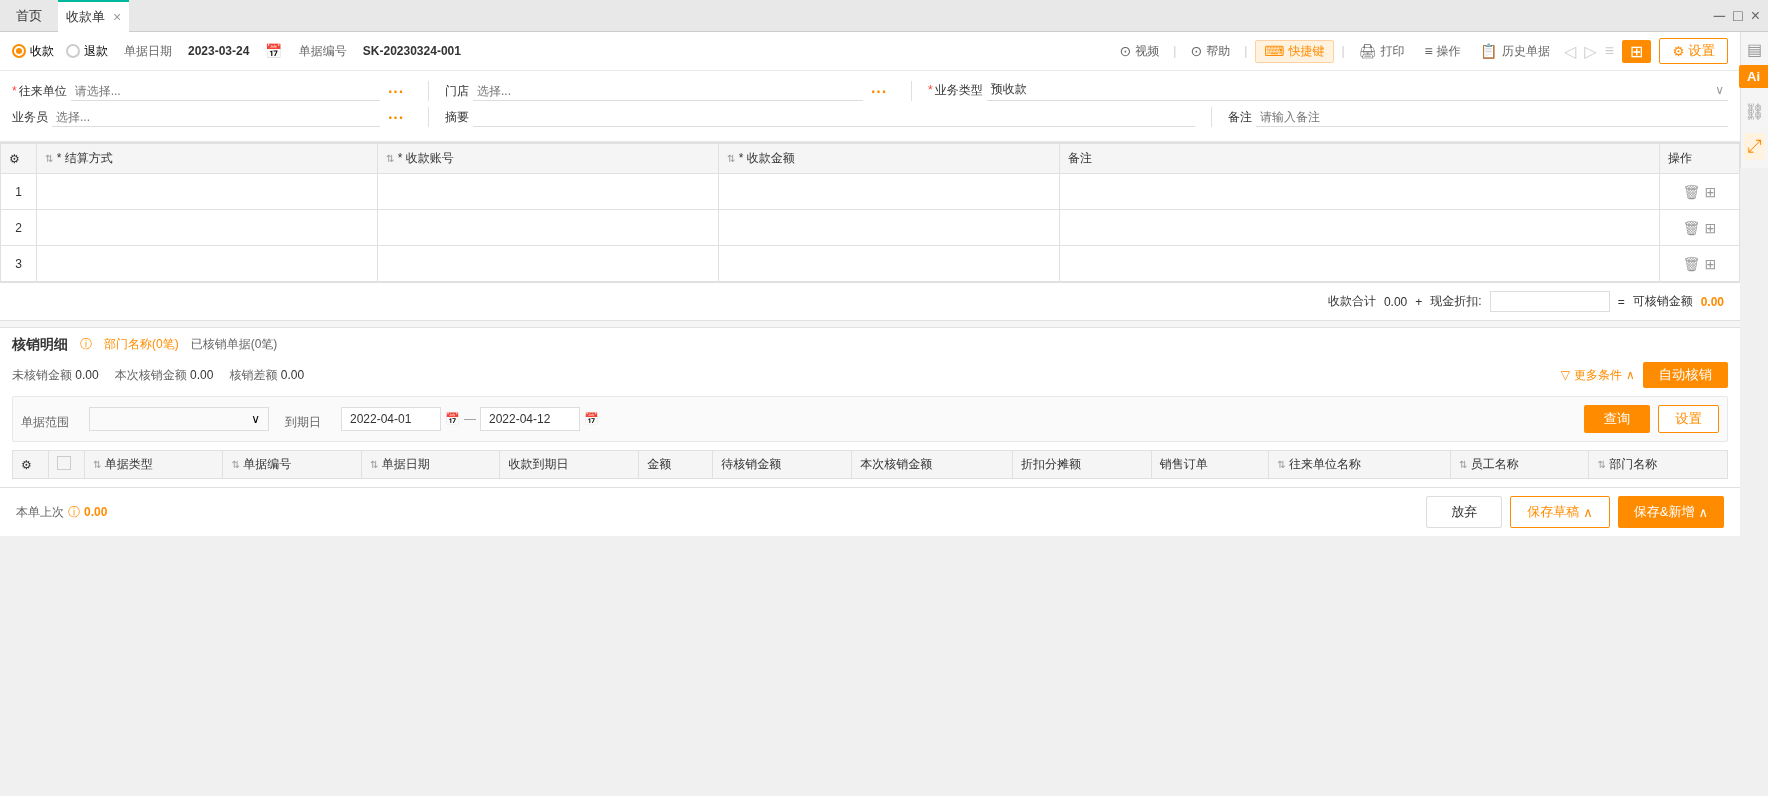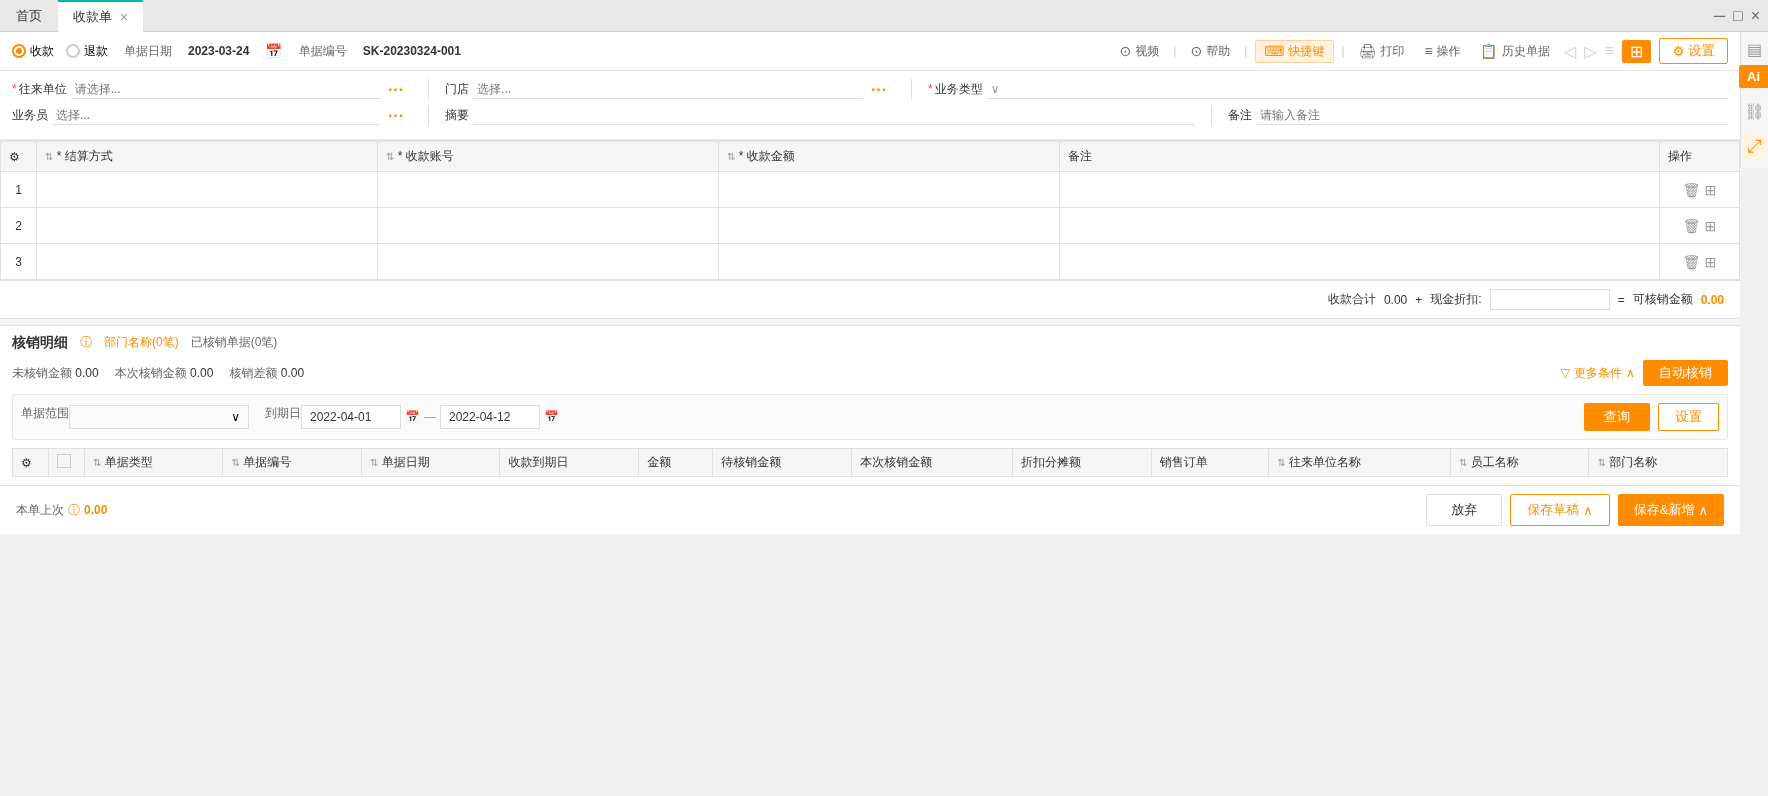--- a/index.html
+++ b/index.html
@@ -1,21 +1,21 @@
 <!DOCTYPE html>
 <html><head>
   <meta charset="utf-8">
   <style>
     * { margin: 0; padding: 0; box-sizing: border-box; }
     body { font-family: 'Microsoft YaHei', Arial, sans-serif; font-size: 12px; background: #f0f0f0; width: 1768px; min-height: 796px; overflow: hidden; }
 
     
     .tab-bar { display: flex; align-items: center; background: #e8e8e8; height: 32px; border-bottom: 1px solid #ccc; }
     .tab-home { padding: 0 16px; height: 32px; display: flex; align-items: center; color: #333; cursor: pointer; font-size: 13px; }
-    .tab-active { background: #fff; height: 32px; display: flex; align-items: center; padding: 0 15px; color: #333; font-size: 13px; border-top: 2px solid #00b8a0; position: relative; }
+    .tab-active { background: #fff; height: 32px; display: flex; align-items: center; padding: 0 8px; color: #333; font-size: 13px; border-top: 2px solid #00b8a0; position: relative; }
     .tab-close { margin-left: 8px; color: #999; cursor: pointer; font-size: 14px; }
     .tab-bar-right { margin-left: auto; display: flex; align-items: center; padding-right: 8px; gap: 8px; color: #666; font-size: 16px; }
     .tab-bar-right span { cursor: pointer; }
 
     
     .top-toolbar { display: flex; align-items: center; padding: 6px 12px; background: #fff; border-bottom: 1px solid #e8e8e8; gap: 16px; }
     .radio-group { display: flex; gap: 12px; align-items: center; }
     .radio-item { display: flex; align-items: center; gap: 4px; cursor: pointer; }
     .radio-dot { width: 14px; height: 14px; border-radius: 50%; border: 2px solid #ccc; display: flex; align-items: center; justify-content: center; }
     .radio-dot.active { border-color: #ff8c00; }
@@ -69,21 +69,21 @@
     .verify-title { font-size: 14px; font-weight: bold; color: #333; }
     .verify-info-icon { color: #ff8c00; cursor: pointer; }
     .verify-tab { color: #ff8c00; cursor: pointer; font-size: 12px; }
     .verify-tab.inactive { color: #666; }
     .verify-stats { display: flex; align-items: center; gap: 16px; margin-bottom: 8px; }
     .verify-stat { color: #666; }
     .verify-stat-val { color: #333; }
     .filter-btn { display: flex; align-items: center; gap: 4px; color: #ff8c00; cursor: pointer; font-size: 12px; }
     .auto-verify-btn { background: #ff8c00; color: #fff; border: none; padding: 4px 16px; border-radius: 2px; cursor: pointer; }
     .query-form-row { display: flex; align-items: center; gap: 16px; padding: 8px; background: #fafafa; border: 1px solid #e8e8e8; border-radius: 2px; margin-bottom: 8px; }
-    .query-field { display: flex; align-items: flex-start; gap: 0; }
+    .query-field { display: flex; align-items: flex-end; gap: 20px; }
     .query-label { color: #666; white-space: nowrap; }
     .query-input { border: 1px solid #ddd; padding: 4px 8px; color: #333; font-size: 12px; min-width: 100px; }
     .query-select { display: flex; align-items: center; gap: 4px; border: 1px solid #ddd; padding: 4px 8px; min-width: 120px; cursor: pointer; }
     .query-date-range { display: flex; align-items: center; gap: 4px; }
     .date-sep { color: #999; }
     .query-btn { background: #ff8c00; color: #fff; border: none; padding: 5px 20px; border-radius: 2px; cursor: pointer; }
     .settings-small-btn { background: #fff; color: #ff8c00; border: 1px solid #ff8c00; padding: 4px 16px; border-radius: 2px; cursor: pointer; }
 
     
     .bottom-table { width: 100%; border-collapse: collapse; }
@@ -197,20 +197,21 @@
         <div class="form-divider"></div>
         <div class="form-field" style="flex:2; max-width:450px">
           <span class="form-label">门店</span>
           <input class="form-input" type="text" placeholder="选择..." style="color: rgb(153, 153, 153);">
           <span class="form-dots">···</span>
         </div>
         <div class="form-divider"></div>
         <div class="form-field" style="flex:2">
           <span class="form-label required">业务类型</span>
           <div class="form-select" style="flex:1;">
+            <span class="form-select-val">预收款</span>
             <span class="form-select-arrow">∨</span>
           </div>
         </div>
       </div>
       <div class="form-row">
         <div class="form-field" style="flex:2; max-width:400px">
           <span class="form-label">业务员</span>
           <input class="form-input" type="text" placeholder="选择..." style="color: rgb(153, 153, 153);">
           <span class="form-dots">···</span>
         </div>

